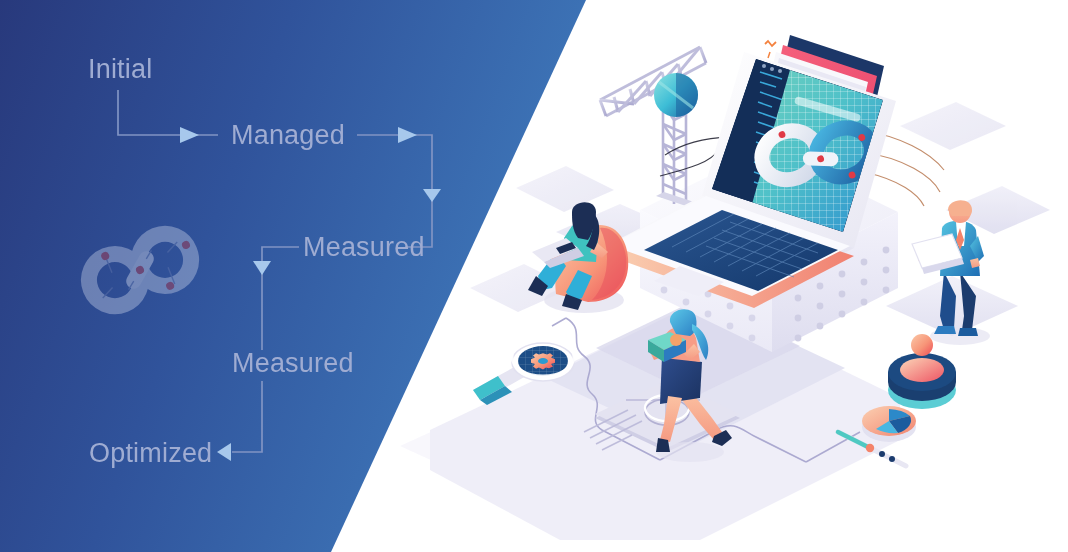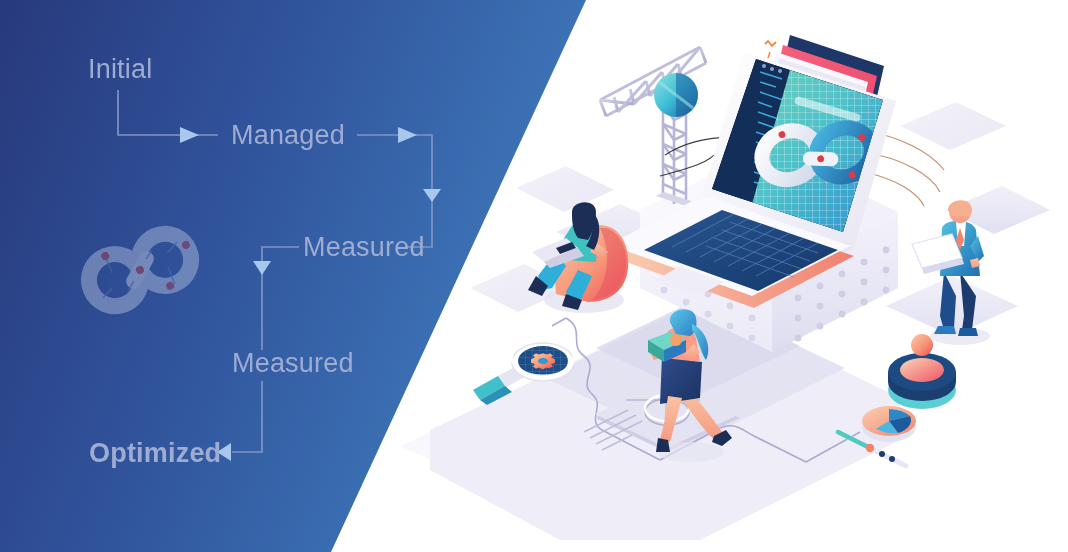--- a/index.html
+++ b/index.html
@@ -18,21 +18,21 @@
     font-weight:400;
     letter-spacing:0.2px;
     white-space:nowrap;
     line-height:1;
     font-family:"Liberation Sans", sans-serif;
   }
   #lbl-initial  {left:88px;  top:56px;}
   #lbl-managed  {left:231px; top:122px;}
   #lbl-defined  {left:303px; top:234px;}
   #lbl-measured {left:232px; top:350px;}
-  #lbl-optimized{left:89px;  top:440px;font-weight:bold;}
+  #lbl-optimized{left:89px;  top:440px;}
 </style>
 </head>
 <body>
 
 <div id="stage">
 
   <svg class="layer" viewBox="0 0 1068 552" xmlns="http://www.w3.org/2000/svg">
     <defs>
       <linearGradient id="gTileA" x1="0" y1="0" x2="1" y2="1">
         <stop offset="0%" stop-color="#F2F1F9"></stop>

